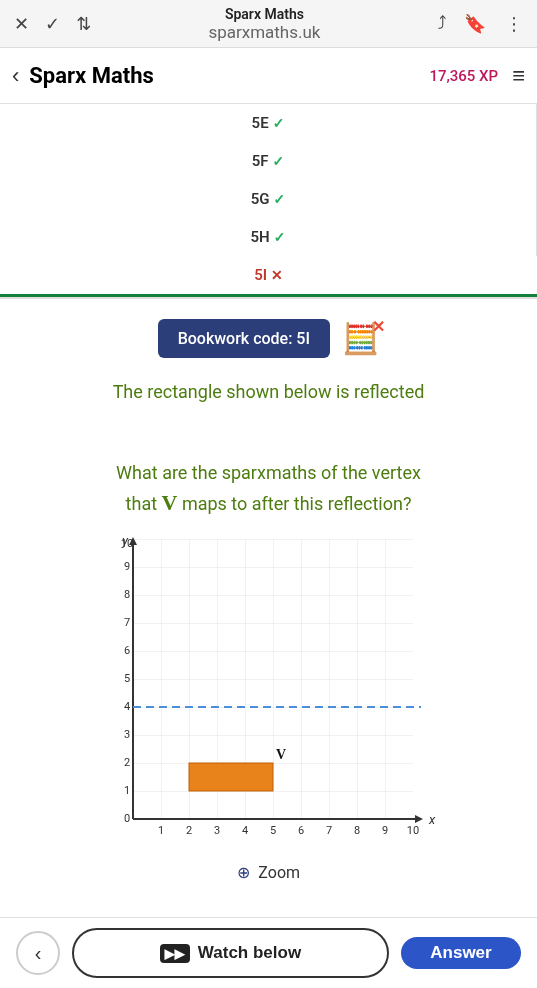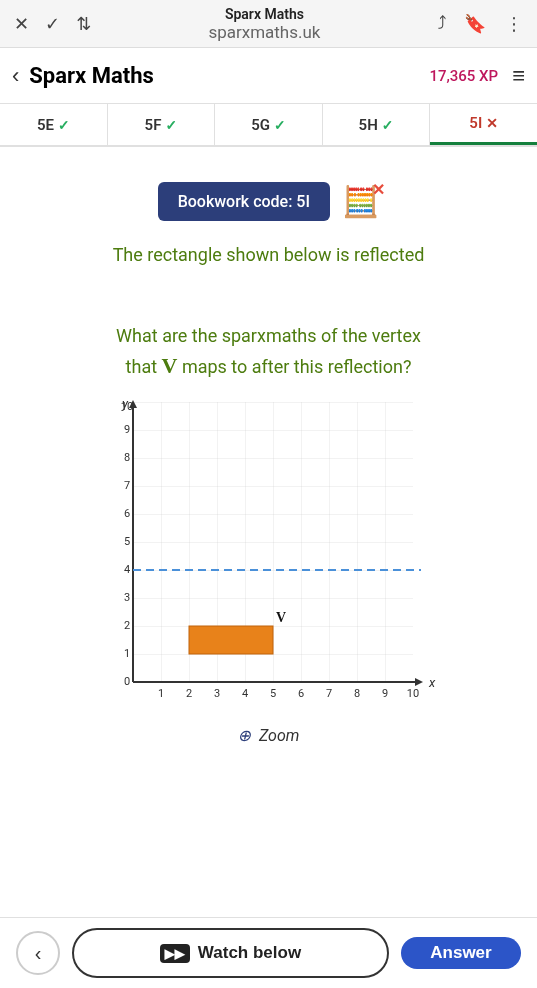--- a/index.html
+++ b/index.html
@@ -89,20 +89,21 @@
       cursor: pointer;
       background: none;
       border: none;
     }
 
     
     .tab-bar {
       display: flex;
       background: #fff;
       border-bottom: 2px solid #e0e0e0;
+      flex-direction: column;
     }
     .tab-item {
       flex: 1;
       text-align: center;
       padding: 10px 0;
       font-size: 15px;
       font-weight: 600;
       color: #333;
       border-right: 1px solid #e0e0e0;
       cursor: pointer;
@@ -132,21 +133,20 @@
       padding: 20px 16px 10px 16px;
     }
 
     
     .bookwork-row {
       display: flex;
       align-items: center;
       justify-content: center;
       gap: 12px;
       margin-bottom: 20px;
-      margin-top: 15px;
     }
     .bookwork-badge {
       background: #2c3e7a;
       color: #fff;
       padding: 10px 20px;
       border-radius: 6px;
       font-size: 16px;
       font-weight: 500;
     }
     .calc-icon {
@@ -183,21 +183,20 @@
       justify-content: center;
       margin-bottom: 16px;
     }
 
     
     .zoom-row {
       text-align: center;
       margin-bottom: 14px;
       font-size: 16px;
       color: #333;
-      font-style: italic;
     }
     .zoom-row .zoom-icon {
       color: #2c3e7a;
       margin-right: 4px;
     }
 
     .bottom-bar {
       position: fixed;
       bottom: 0;
       width: 537px;

